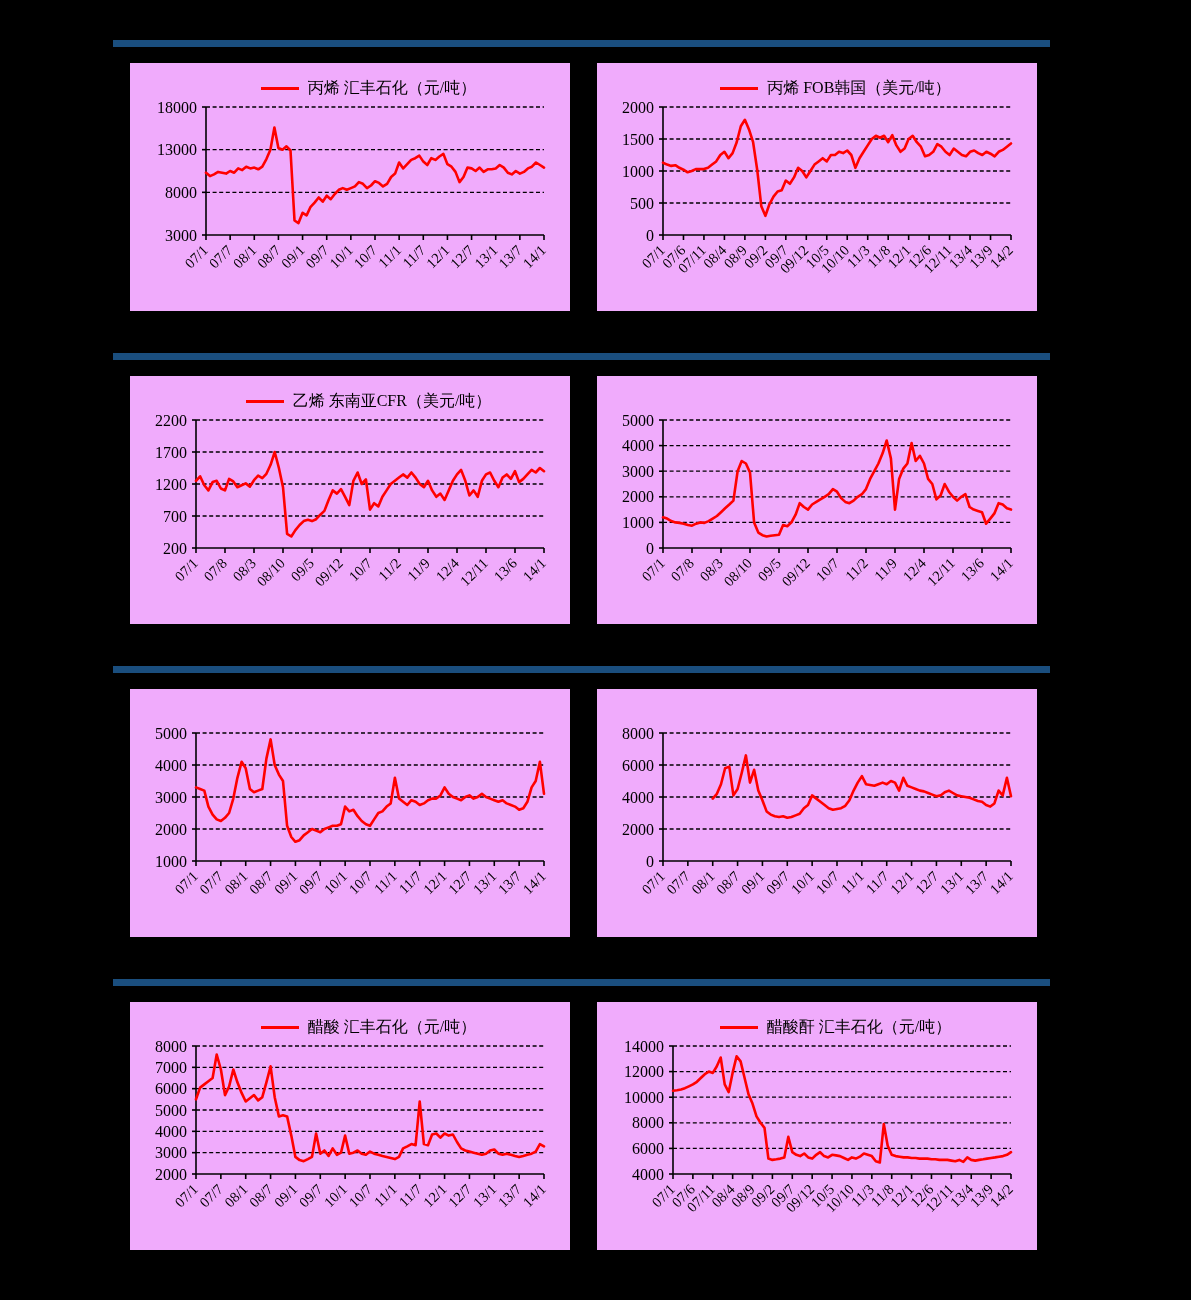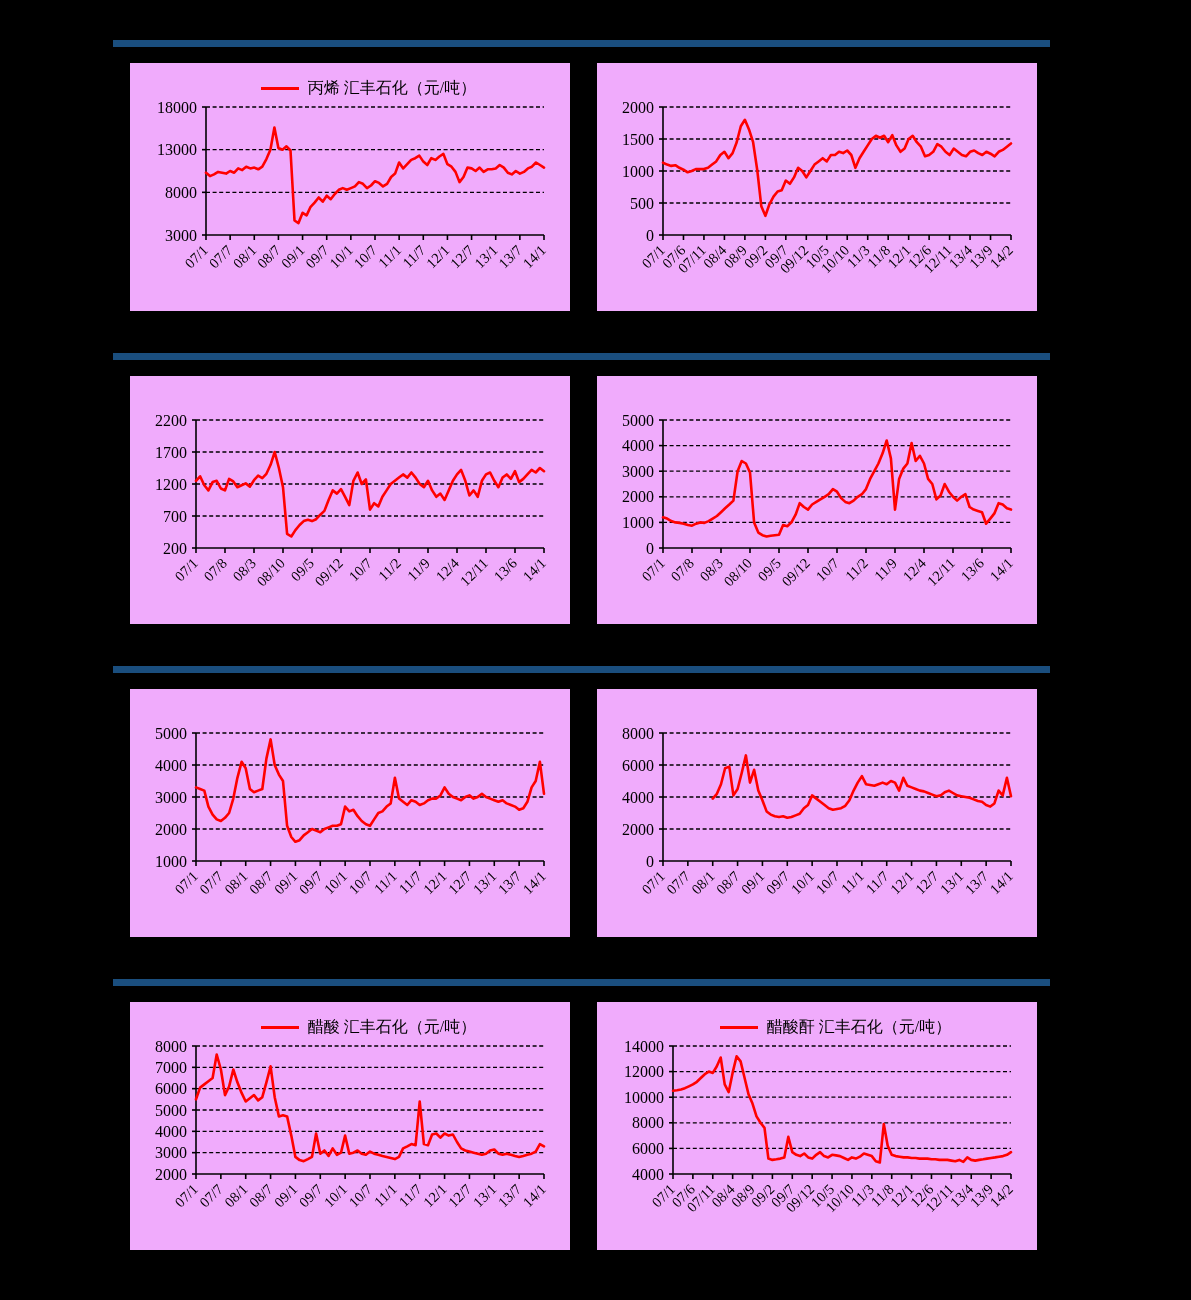--- a/index.html
+++ b/index.html
@@ -71,20 +71,24 @@
           <line x1="365.7142857142857" y1="172" x2="365.7142857142857" y2="177" class="axis"></line>
           <text x="368.7142857142857" y="188" class="xlab" text-anchor="end" transform="rotate(-45 368.7142857142857 188)">13/1</text>
           <line x1="389.85714285714283" y1="172" x2="389.85714285714283" y2="177" class="axis"></line>
           <text x="392.85714285714283" y="188" class="xlab" text-anchor="end" transform="rotate(-45 392.85714285714283 188)">13/7</text>
           <line x1="414" y1="172" x2="414" y2="177" class="axis"></line>
           <text x="417" y="188" class="xlab" text-anchor="end" transform="rotate(-45 417 188)">14/1</text>
           <path d="M76.0 109.7L80.0 113.1L84.0 111.4L88.1 108.9L92.1 109.7L96.1 110.6L100.1 108.0L104.2 109.7L108.2 105.4L112.2 107.1L116.2 103.7L120.3 105.4L124.3 104.6L128.3 106.3L132.3 103.7L136.4 96.1L140.4 86.7L144.4 64.5L148.4 85.0L152.5 86.7L156.5 83.3L160.5 87.5L164.5 157.5L168.5 160.1L172.6 149.8L176.6 152.4L180.6 143.8L184.6 139.6L188.7 134.5L192.7 138.7L196.7 132.7L200.7 136.2L204.8 131.0L208.8 126.8L212.8 125.1L216.8 126.8L220.9 125.1L224.9 123.4L228.9 119.1L232.9 120.8L237.0 125.1L241.0 122.5L245.0 118.2L249.0 119.9L253.0 123.4L257.1 120.8L261.1 114.0L265.1 110.6L269.1 99.5L273.2 105.4L277.2 101.2L281.2 96.9L285.2 95.2L289.3 92.6L293.3 98.6L297.3 102.0L301.3 95.2L305.4 96.9L309.4 93.5L313.4 90.9L317.4 101.2L321.5 103.7L325.5 108.9L329.5 119.1L333.5 114.0L337.5 104.6L341.6 105.4L345.6 108.0L349.6 104.6L353.6 108.9L357.7 106.3L361.7 106.3L365.7 105.4L369.7 102.0L373.8 104.6L377.8 109.7L381.8 111.4L385.8 108.0L389.9 110.6L393.9 108.9L397.9 105.4L401.9 103.7L406.0 99.5L410.0 102.0L414.0 104.6" class="series" stroke="#FF0000"></path>
         </svg>
     </section>
     <section class="panel">
+      <div class="legend">
+        <span class="legend-swatch" style="background: rgb(255, 0, 0);"></span>
+        <span class="legend-label">丙烯 FOB韩国（美元/吨）</span>
+      </div>
       <svg class="plot" viewBox="0 0 440 248">
           <line x1="62" y1="172" x2="66" y2="172" class="axis"></line>
           <text x="57" y="177.5" class="ylab" text-anchor="end">0</text>
           <line x1="66" y1="140" x2="414" y2="140" class="grid"></line>
           <line x1="62" y1="140" x2="66" y2="140" class="axis"></line>
           <text x="57" y="145.5" class="ylab" text-anchor="end">500</text>
           <line x1="66" y1="108" x2="414" y2="108" class="grid"></line>
           <line x1="62" y1="108" x2="66" y2="108" class="axis"></line>
           <text x="57" y="113.5" class="ylab" text-anchor="end">1000</text>
           <line x1="66" y1="76" x2="414" y2="76" class="grid"></line>
@@ -132,20 +136,24 @@
           <line x1="414" y1="172" x2="414" y2="177" class="axis"></line>
           <text x="417" y="188" class="xlab" text-anchor="end" transform="rotate(-45 417 188)">14/2</text>
           <path d="M66.0 99.7L70.1 101.6L74.2 102.9L78.3 102.2L82.4 104.8L86.5 106.7L90.6 109.3L94.7 108.0L98.8 106.1L102.8 106.1L106.9 106.1L111.0 104.8L115.1 101.6L119.2 98.4L123.3 92.0L127.4 88.8L131.5 95.2L135.6 90.1L139.7 79.2L143.8 63.2L147.9 56.8L152.0 66.4L156.1 79.2L160.2 106.7L164.3 143.2L168.4 152.8L172.4 141.3L176.5 133.6L180.6 128.5L184.7 127.2L188.8 117.6L192.9 120.8L197.0 114.4L201.1 104.8L205.2 108.0L209.3 114.4L213.4 108.0L217.5 101.6L221.6 98.4L225.7 95.2L229.8 98.4L233.9 92.0L238.0 92.0L242.0 88.8L246.1 90.1L250.2 87.5L254.3 92.0L258.4 104.8L262.5 95.2L266.6 88.8L270.7 82.4L274.8 76.0L278.9 72.8L283.0 74.7L287.1 72.8L291.2 79.2L295.3 72.2L299.4 82.4L303.5 88.8L307.6 85.6L311.6 76.0L315.7 72.8L319.8 79.2L323.9 83.7L328.0 93.3L332.1 92.0L336.2 88.8L340.3 81.1L344.4 83.7L348.5 88.8L352.6 92.0L356.7 85.6L360.8 88.8L364.9 92.0L369.0 93.3L373.1 88.8L377.2 87.5L381.2 90.1L385.3 92.0L389.4 88.8L393.5 90.7L397.6 93.3L401.7 88.8L405.8 86.9L409.9 83.7L414.0 80.5" class="series" stroke="#FF0000"></path>
         </svg>
     </section>
   </div>
 
   <div class="row-sep"></div>
   <div class="row">
     <section class="panel">
+      <div class="legend">
+        <span class="legend-swatch" style="background: rgb(255, 0, 0);"></span>
+        <span class="legend-label">乙烯 东南亚CFR（美元/吨）</span>
+      </div>
       <svg class="plot" viewBox="0 0 440 248">
           <line x1="62" y1="172" x2="66" y2="172" class="axis"></line>
           <text x="57" y="177.5" class="ylab" text-anchor="end">200</text>
           <line x1="66" y1="140" x2="414" y2="140" class="grid"></line>
           <line x1="62" y1="140" x2="66" y2="140" class="axis"></line>
           <text x="57" y="145.5" class="ylab" text-anchor="end">700</text>
           <line x1="66" y1="108" x2="414" y2="108" class="grid"></line>
           <line x1="62" y1="108" x2="66" y2="108" class="axis"></line>
           <text x="57" y="113.5" class="ylab" text-anchor="end">1200</text>
           <line x1="66" y1="76" x2="414" y2="76" class="grid"></line>

